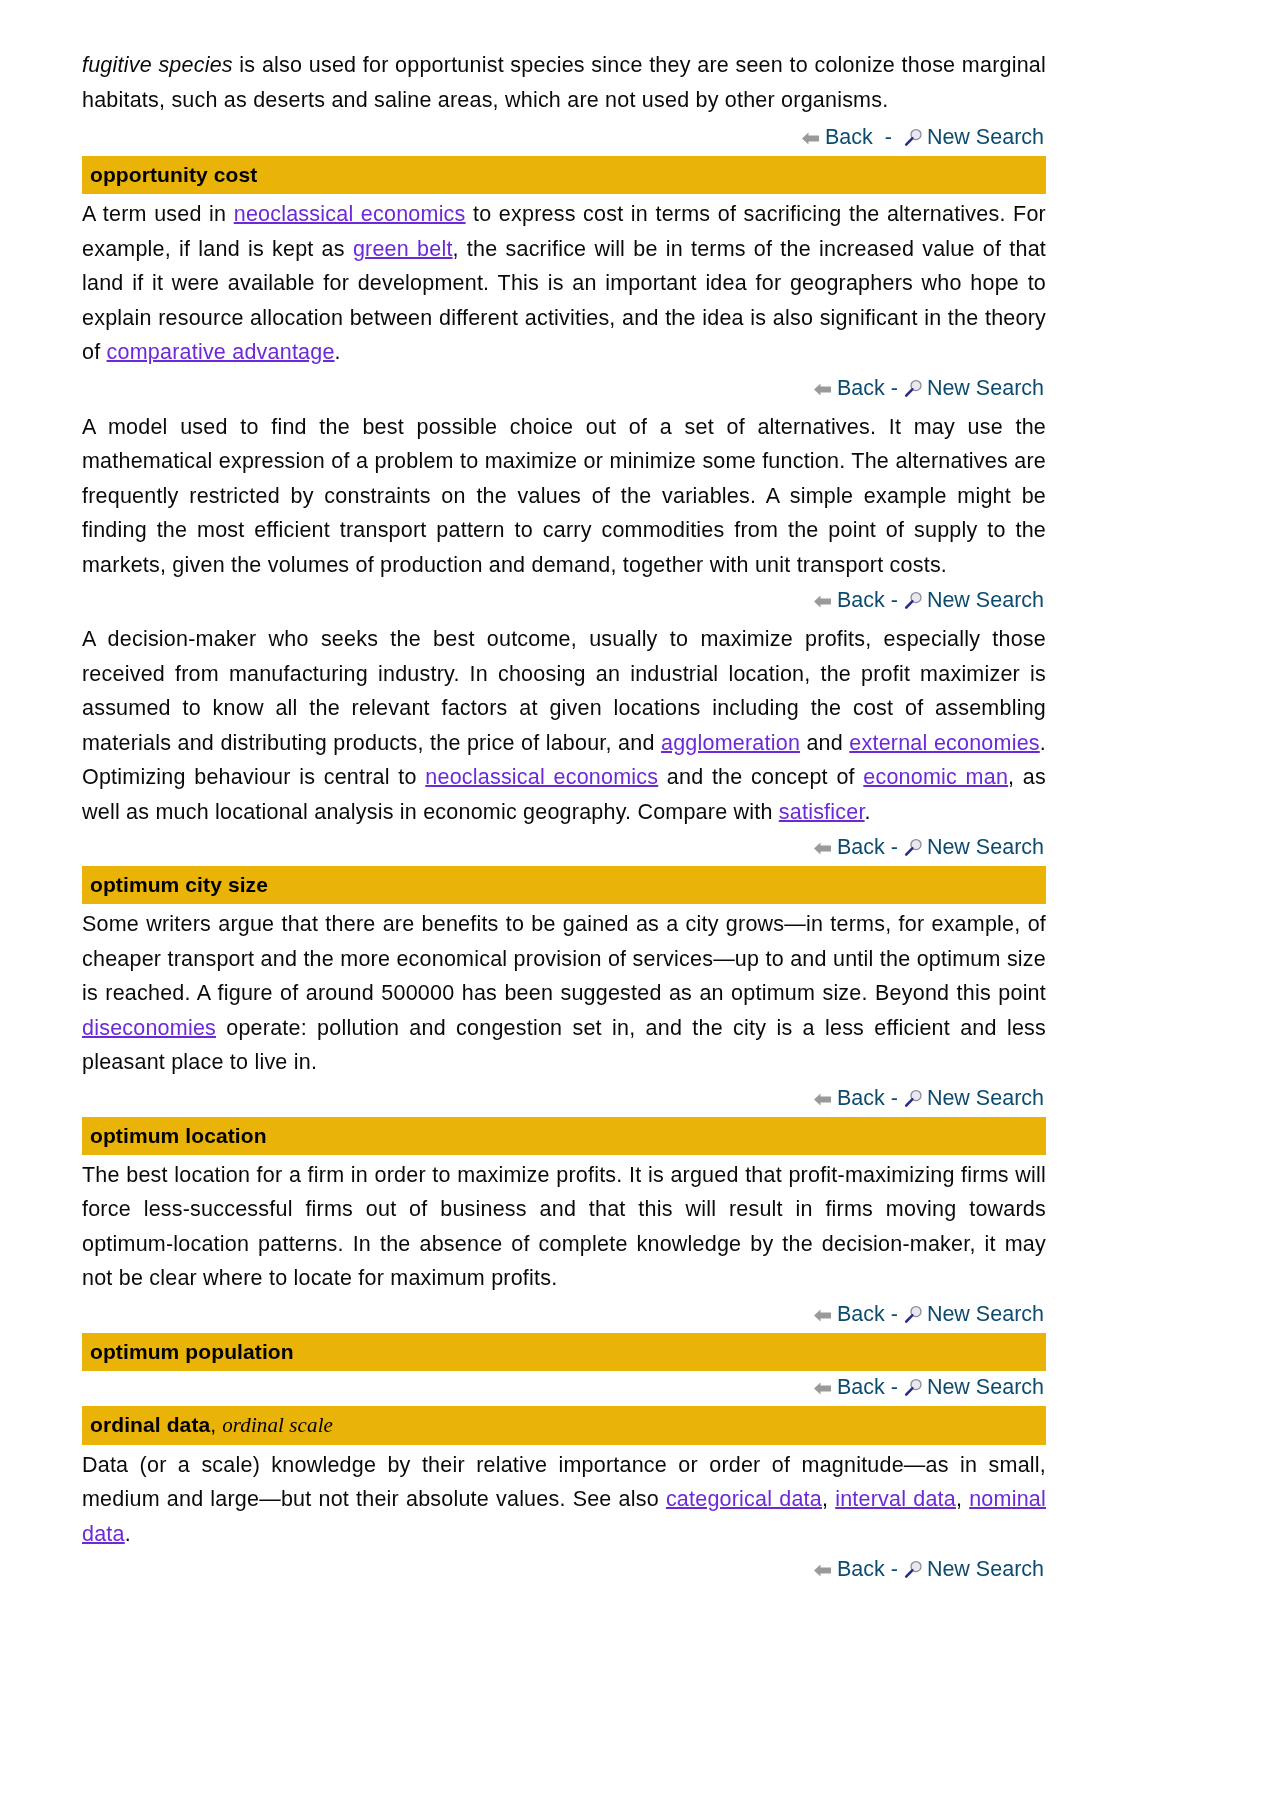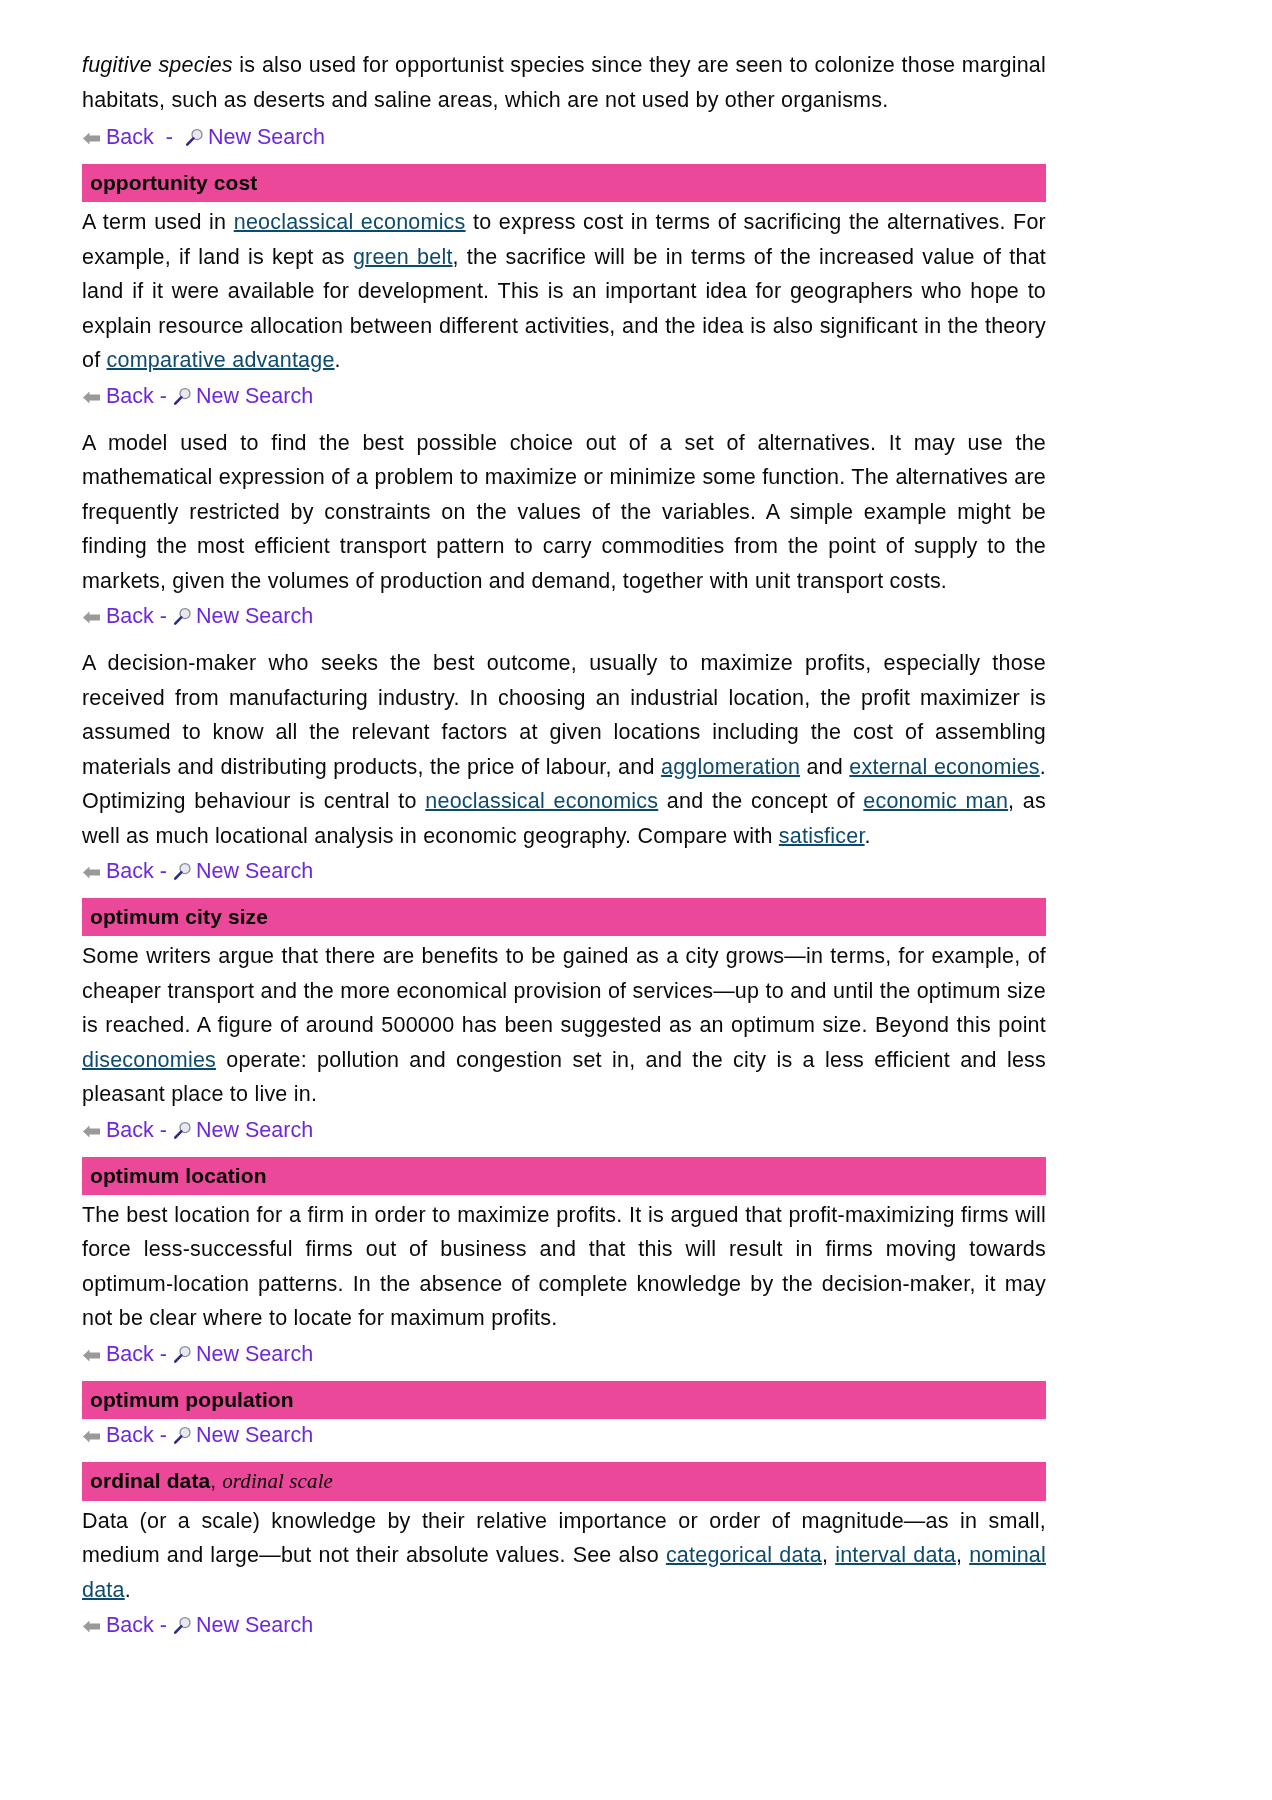--- a/index.html
+++ b/index.html
@@ -33,21 +33,21 @@
     margin: 0;
     letter-spacing: 0.01em;
   }
 
   .intro {
     margin: 0 0 4px 0;
   }
 
   
   .entry-header {
-    background: #ec4899;
+    background: #eab308;
     font-size: 21px;
     line-height: 1.0;
     font-weight: bold;
     padding: 8px 0 9px 8px;
     margin: 0;
     letter-spacing: 0.005em;
     color: #000000;
   }
   .entry-header .alt-term {
     font-weight: normal;
@@ -56,31 +56,32 @@
   }
 
   
   .entry-text {
     padding: 3px 0 0 0;
     margin: 0 0 2px 0;
   }
 
   
   a.xref {
-    color: #0c4a6e;
+    color: #6d28d9;
     text-underline-offset: 1px;
   }
 
   
   .navline {
+    text-align: right;
     font-size: 21.5px;
     line-height: 30px;
-    padding: 1px 2px 12px 0;
+    padding: 1px 2px 4px 0;
     white-space: nowrap;
-    color: #6d28d9;
+    color: #0c4a6e;
   }
   .navline .nav-item {
     display: inline-block;
     vertical-align: baseline;
   }
   .navline .sep {
     display: inline-block;
     padding: 0 6px;
   }
   .back-icon {

